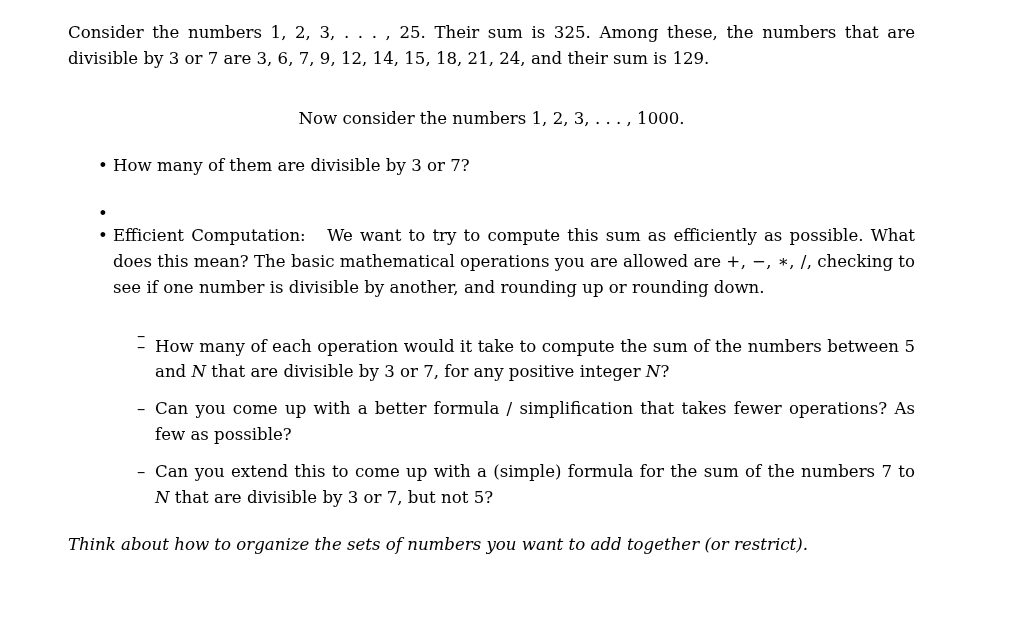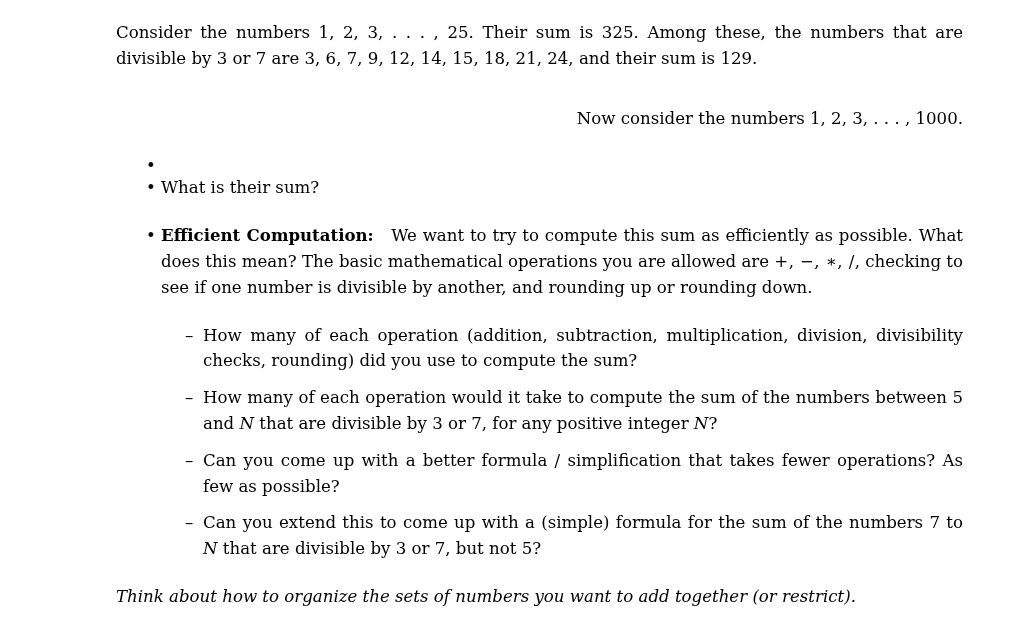--- a/index.html
+++ b/index.html
@@ -15,21 +15,20 @@
     font-family: "DejaVu Serif", "Liberation Serif", serif;
     color: #000000;
   }
   .page {
     position: relative;
     width: 959px;
     height: 622px;
     background: #ffffff;
     box-sizing: border-box;
     padding: 20px 44px 0 68px;
-    margin-left: 48px;
   }
   .para {
     font-size: 16.6px;
     line-height: 25.8px;
     text-align: justify;
     text-justify: inter-word;
     margin: 0;
     hyphens: none;
   }
   .para-intro {
@@ -77,79 +76,78 @@
   ul.lvl2 > li .dash {
     position: absolute;
     left: 26px;
     top: 0;
     font-size: 16.6px;
     line-height: 25.8px;
   }
   .lvl2-wrap {
     padding-left: 43px;
   }
-  .bold { font-weight: bold; }
+  .bold { font-weight: normal; }
   .mathvar {
     font-style: italic;
     font-family: "DejaVu Serif", "Liberation Serif", serif;
   }
   .mathops {
     font-family: "DejaVu Serif", "Liberation Serif", serif;
     letter-spacing: 0.4px;
   }
   .closing {
     font-size: 16.6px;
     line-height: 25.8px;
     font-style: italic;
     margin: 0;
   }
-  .tight { text-align: right; }
+  .tight { text-align: center; }
 </style>
 </head>
 <body>
 
 <div class="page">
 
   <p class="para para-intro"><span>Consider the numbers 1, 2, 3, . . . , 25.  Their sum is 325.  Among these, the numbers that are divisible by 3 or 7 are 3, 6, 7, 9, 12, 14, 15, 18, 21, 24, and their sum is 129.</span></p>
 
   <div class="spacer-lg"></div>
 
   <p class="para tight"><span>Now consider the numbers 1, 2, 3, . . . , 1000.</span></p>
 
   <div class="spacer-md"></div>
 
   <ul class="lvl1">
 
     <li>
       <span class="bullet">•</span>
+      <span class="tight">How many of them are divisible by 3 or 7?</span>
     </li>
 
     <div class="spacer-md"></div>
 
     <li>
       <span class="bullet">•</span>
-      <span class="tight">What is their sum?</span>
     </li>
 
     <div class="spacer-md"></div>
 
     <li>
       <span class="bullet">•</span><span class="bold">Efficient Computation:</span>&nbsp;&nbsp;&nbsp;<span>We want to try to compute this sum as efficiently as possible.  What does this mean?  The basic mathematical operations you are allowed are </span><span class="mathops">+, −, ∗, /</span><span>, checking to see if one number is divisible by another, and rounding up or rounding down.</span>
     </li>
 
   </ul>
 
   <div class="spacer-md"></div>
 
   <div class="lvl2-wrap">
     <ul class="lvl2">
 
       <li>
         <span class="dash">–</span>
-        <span>How many of each operation (addition, subtraction, multiplication, division, divisibility checks, rounding) did you use to compute the sum?</span>
       </li>
 
       <div class="spacer-sm"></div>
 
       <li>
         <span class="dash">–</span><span>How many of each operation would it take to compute the sum of the numbers between 5 and </span><span class="mathvar">N</span><span> that are divisible by 3 or 7, for any positive integer </span><span class="mathvar">N</span><span>?</span>
       </li>
 
       <div class="spacer-sm"></div>
 

